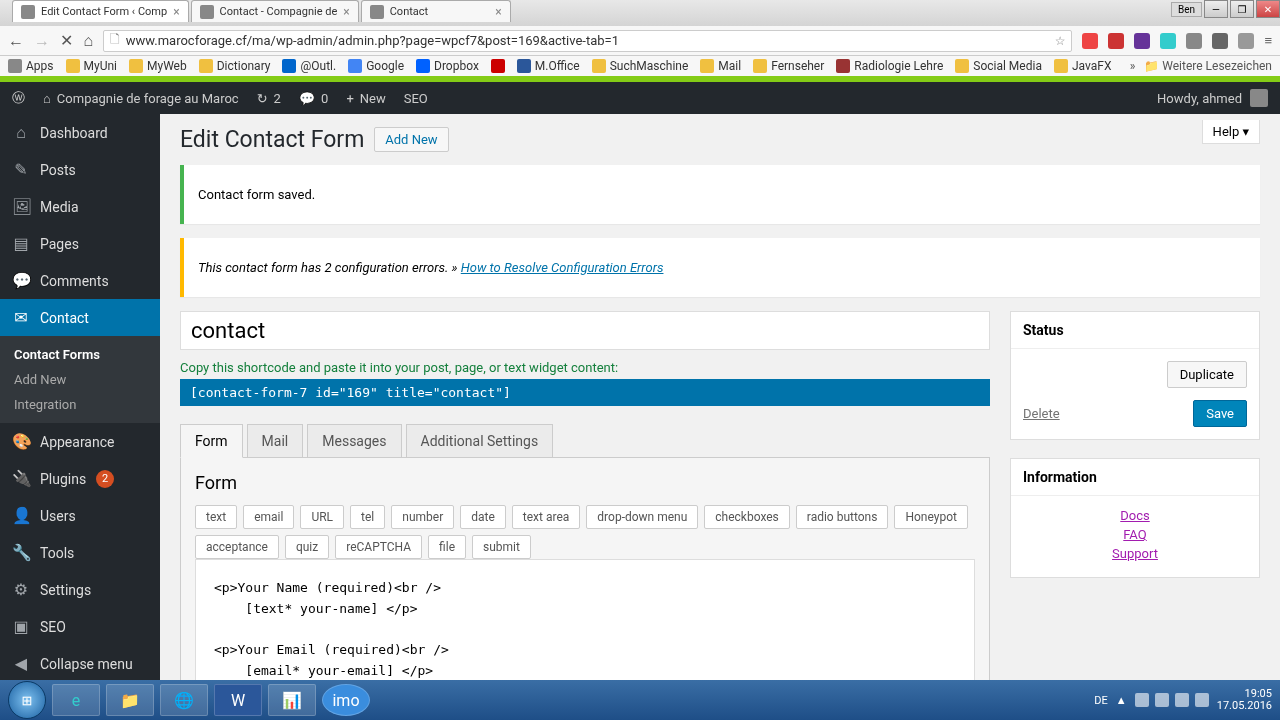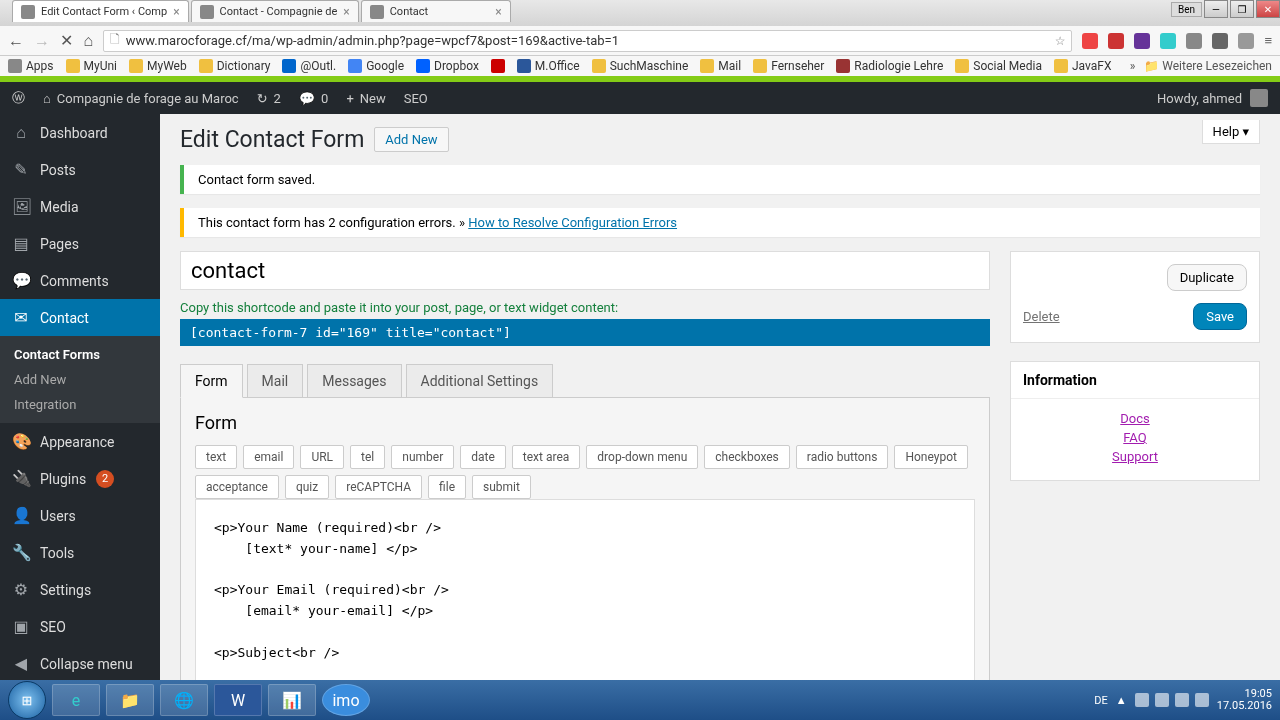--- a/index.html
+++ b/index.html
@@ -48,22 +48,22 @@
 .menu-item.active .menu-icon { color:#fff; }
 .plugin-badge { background:#d54e21; color:#fff; border-radius:50%; width:18px; height:18px; font-size:11px; display:inline-flex; align-items:center; justify-content:center; }
 
 
 .content { flex:1; background:#f1f1f1; padding:12px 20px 0 20px; overflow-y:auto; position:relative; }
 .heading { display:flex; align-items:center; gap:10px; margin-bottom:12px; }
 .heading h1 { font-size:23px; font-weight:400; color:#23282d; }
 .add-new { border:1px solid #ccc; background:#f7f7f7; padding:4px 10px; font-size:13px; color:#0073aa; border-radius:2px; }
 .help-tab { position:absolute; right:20px; top:6px; background:#fff; border:1px solid #ddd; border-top:none; padding:4px 10px; font-size:13px; }
 
-.notice { background:#fff; border-left:4px solid #46b450; padding:7px 14px; margin-bottom:14px; box-shadow:0 1px 1px rgba(0,0,0,.04); }
-.notice.warn { border-left-color:#ffb900; }
+.notice { background:#fff; border-left:4px solid #46b450; padding:22px 14px; margin-bottom:14px; box-shadow:0 1px 1px rgba(0,0,0,.04); }
+.notice.warn { border-left-color:#ffb900;font-style:italic; }
 .notice a { color:#0073aa; text-decoration:underline; }
 
 .cols { display:flex; gap:20px; }
 .main { flex:1; }
 .side { width:250px; }
 
 .title-input { width:100%; font-size:22px; padding:6px 10px; border:1px solid #ddd; background:#fff; margin-bottom:10px; }
 .shortcode-label { color:#15803d; font-size:13px; margin-bottom:4px; }
 .shortcode { background:#0073aa; color:#fff; padding:6px 10px; font-family:monospace; font-size:13px; margin-bottom:18px; }
 
@@ -73,21 +73,21 @@
 .tab.active { background:#f5f5f5; border-bottom-color:#f5f5f5; color:#000; }
 .tab-panel { border:1px solid #ccc; background:#f5f5f5; padding:14px; margin-top:-1px; }
 .tab-panel h3 { font-size:18px; font-weight:400; margin-bottom:12px; }
 .tag-btns { display:flex; flex-wrap:wrap; gap:6px; margin-bottom:0; }
 .tag-btn { border:1px solid #ccc; background:#fff; padding:4px 10px; font-size:12px; color:#555; border-radius:2px; }
 .form-code { width:100%; background:#fff; border:1px solid #ddd; padding:18px; font-family:monospace; font-size:13px; white-space:pre; line-height:1.6; }
 
 .metabox { background:#fff; border:1px solid #ddd; margin-bottom:18px; }
 .metabox h2 { font-size:14px; padding:10px 12px; border-bottom:1px solid #eee; }
 .metabox .inside { padding:12px; }
-.btn { border:1px solid #ccc; background:#f7f7f7; padding:5px 12px; font-size:13px; border-radius:8px; }
+.btn { border:1px solid #ccc; background:#f7f7f7; padding:5px 12px; font-size:13px; border-radius:2px; }
 .btn-primary { background:#0085ba; border-color:#006799; color:#fff; }
 .delete-link { color:#737373; }
 .info-link { color:#a21caf; text-decoration:underline; display:block; margin-bottom:4px;text-align:center; }
 .status-row { display:flex; justify-content:flex-end; margin-bottom:12px;}
 .status-actions { display:flex; justify-content:space-between; align-items:center; }
 
 
 .taskbar { position:fixed; bottom:0; left:0; right:0; height:40px; background:linear-gradient(#3a6ea5,#1e4e87); display:flex; align-items:center; padding:0 8px; gap:6px; }
 .task-app { width:48px; height:32px; background:rgba(255,255,255,.15); border:1px solid rgba(255,255,255,.2); border-radius:2px; display:flex; align-items:center; justify-content:center; font-size:16px; }
 .start-orb { width:38px; height:38px; border-radius:50%; background:radial-gradient(#7ec1f0,#1a5fa0); border:1px solid #0a3a66; display:flex; align-items:center; justify-content:center; }
@@ -332,20 +332,21 @@
 &lt;p&gt;Your Email (required)&lt;br /&gt;
     [email* your-email] &lt;/p&gt;
 
 &lt;p&gt;Subject&lt;br /&gt;</div>
           </div>
         </div>
       </div>
 
       <div class="side">
         <div class="metabox">
+          <h2>Status</h2>
           <div class="inside">
             <div class="status-row">
                 <button class="btn">Duplicate</button>
               </div>
             <div class="status-actions">
               <a href="#" class="delete-link">Delete</a>
               <button class="btn btn-primary">Save</button>
             </div>
           </div>
         </div>

